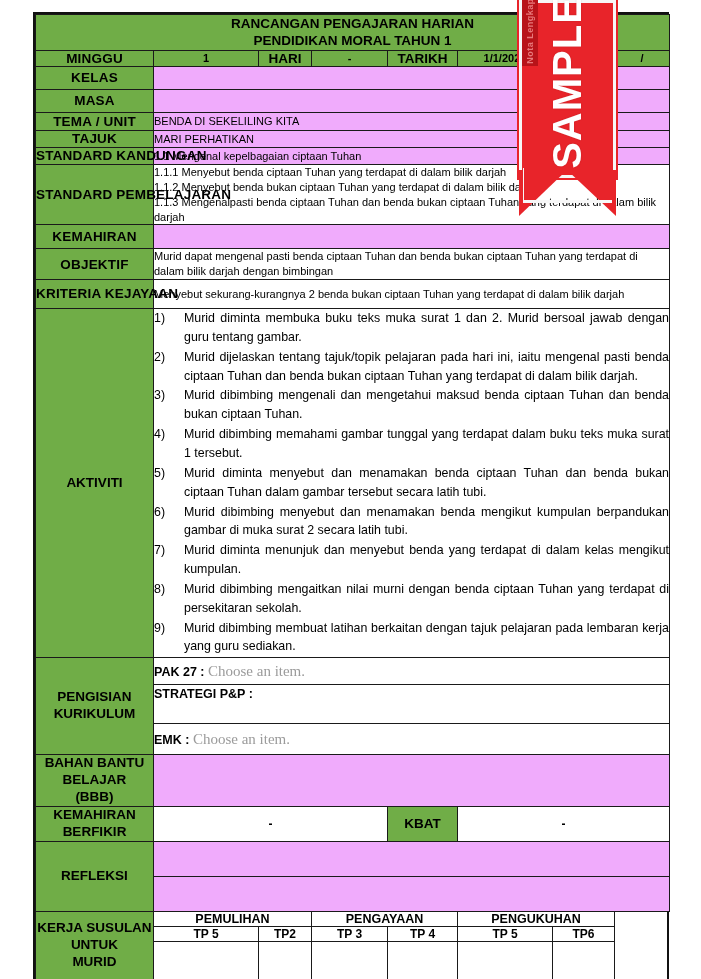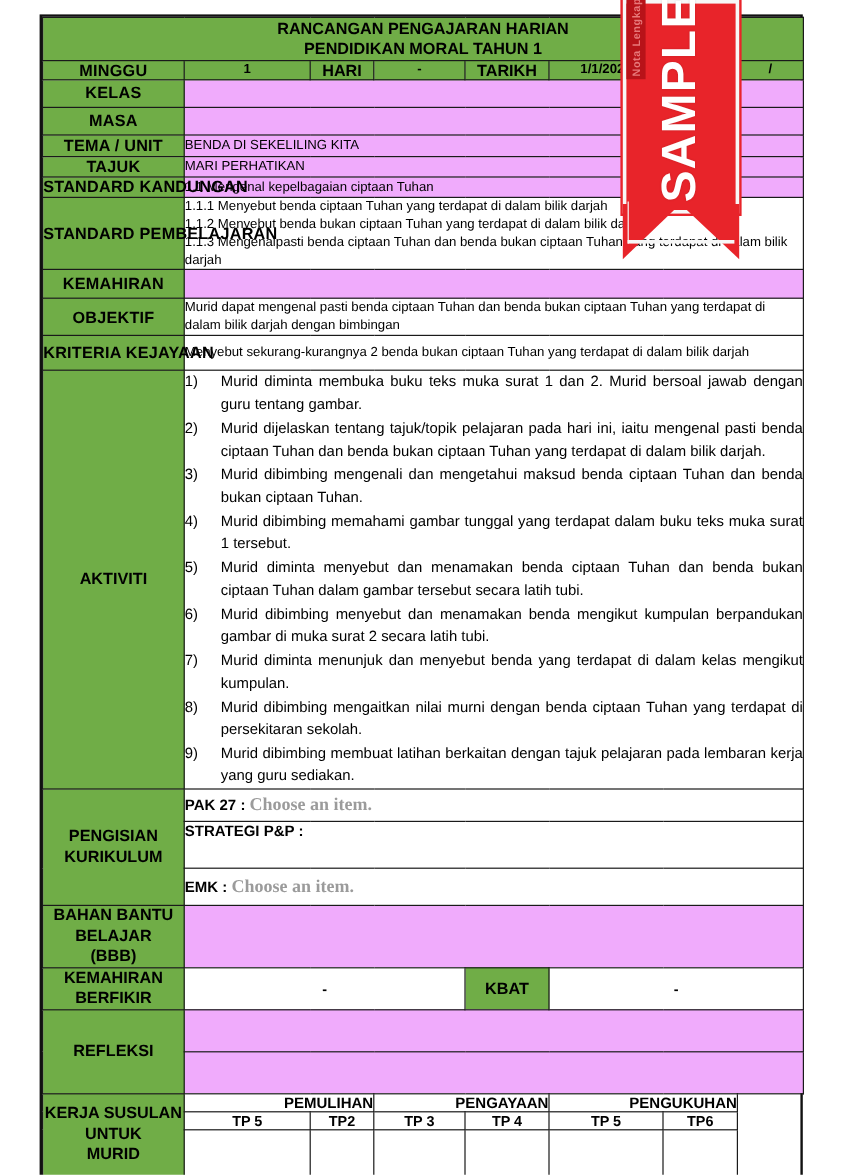--- a/index.html
+++ b/index.html
@@ -133,32 +133,32 @@
 
   
   .pk-line {
     font-size: 12.5px;
     font-weight: bold;
     padding: 4px 0 4px 7px;
     background: #fff;
   }
   .pk-line .placeholder {
     font-family: "Liberation Serif", serif;
-    font-weight: bold;
+    font-weight: normal;
     font-size: 15px;
     color: #9b9b9b;
     margin-top: 48px;
   }
 
   
   .sub-head {
     background: #fff;
     font-weight: bold;
     font-size: 12.5px;
-    text-align: right;
+    text-align: center;
     padding: 3px 0;
   }
   .sub-tp {
     background: #fff;
     font-weight: bold;
     font-size: 12px;
     text-align: center;
     padding: 3px 0;
   }
 

